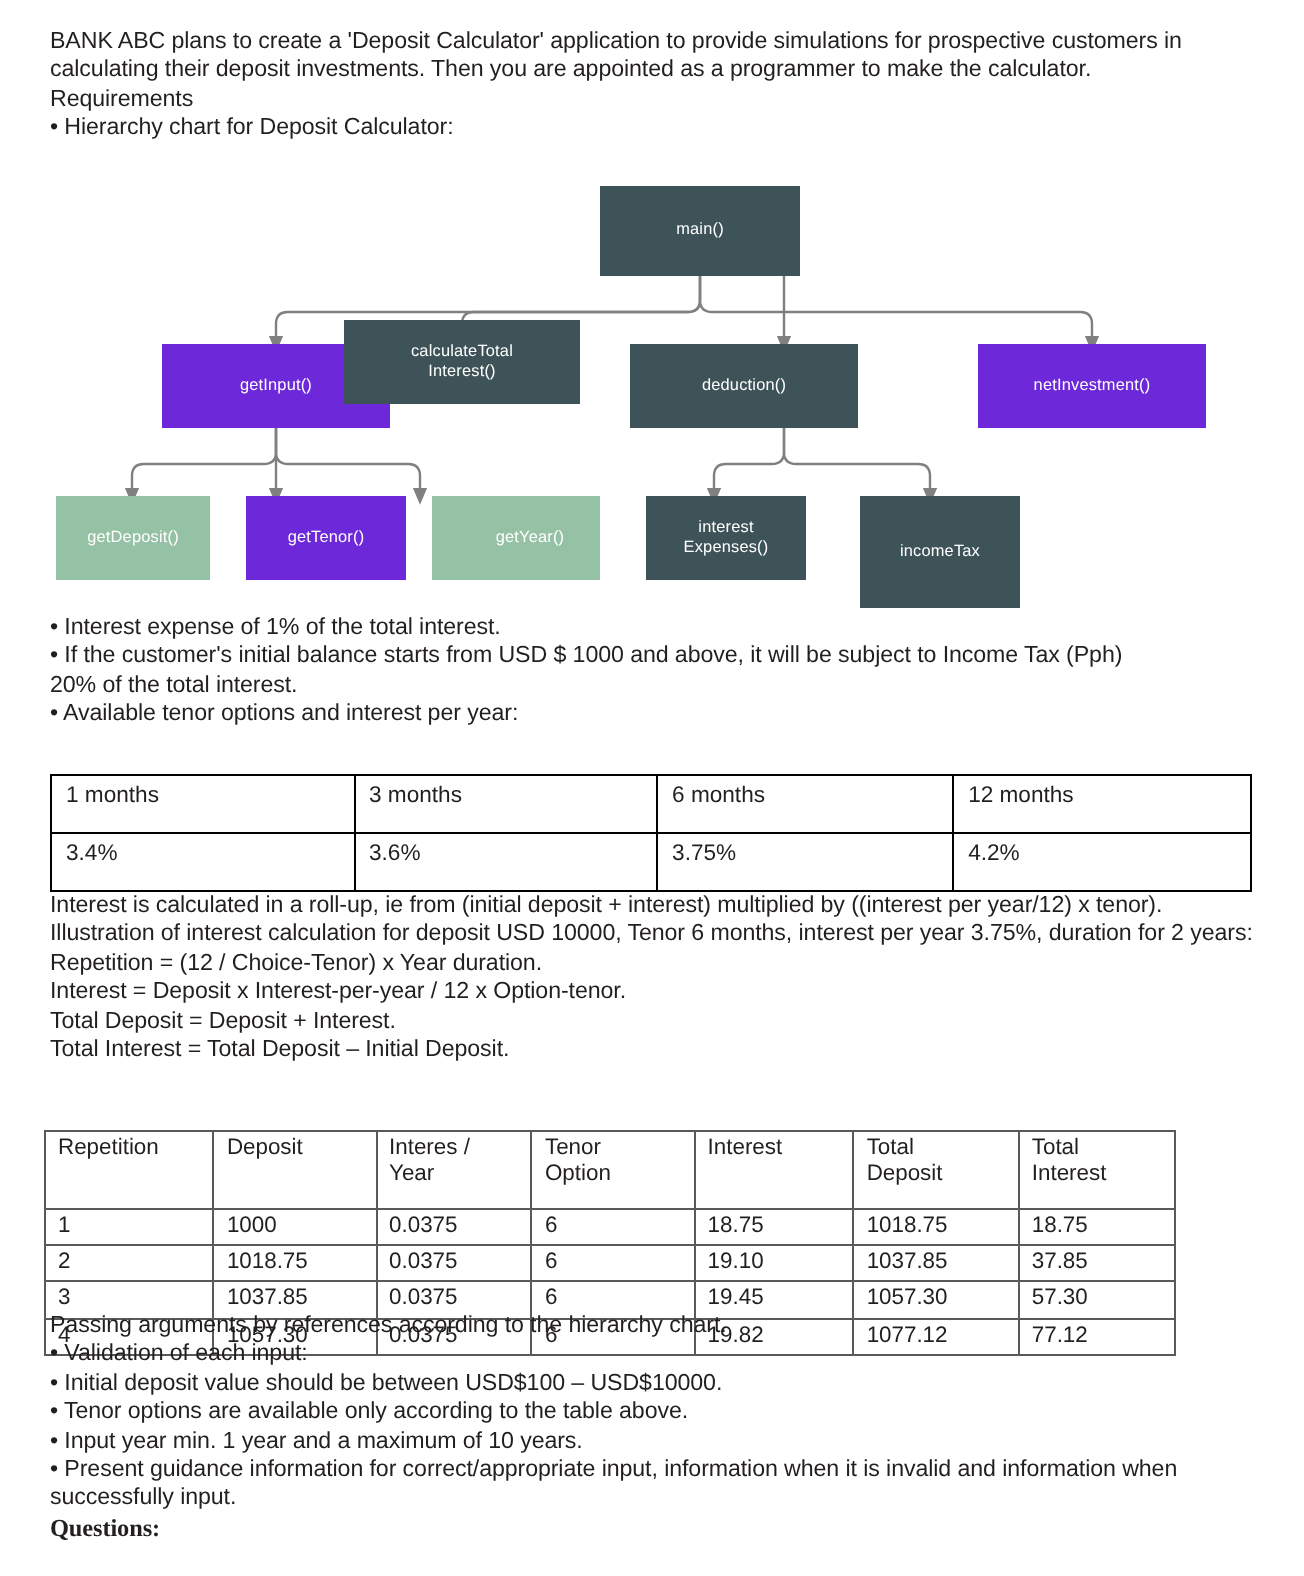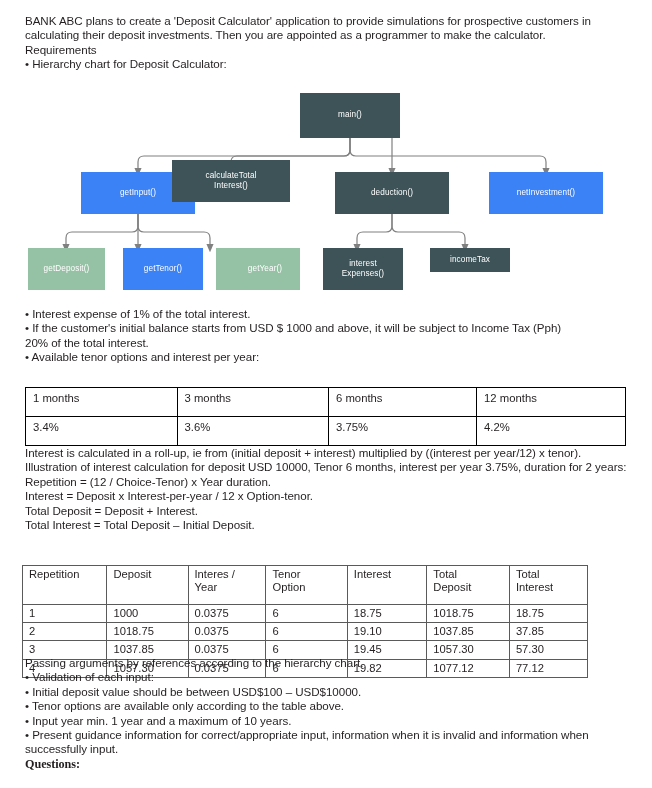--- a/index.html
+++ b/index.html
@@ -43,21 +43,21 @@
     align-items:center;
     justify-content:center;
     text-align:right;
     color:#ffffff;
     font-size:8.2px;
     line-height:10.5px;
     letter-spacing:0.1px;
     padding:2px;
   }
   .n-dark{background:#3e5358;}
-  .n-teal{background:#3b82f6;}
+  .n-teal{background:#6d28d9;}
   .n-sage{background:#95c1a4;}
   svg.links{position:absolute;left:0;top:0;width:652px;height:215px;overflow:visible;}
 
   
   table{border-collapse:collapse;position:absolute;}
   table td,table th{
     border:1px solid #000000;
     font-weight:normal;
     text-align:left;
     vertical-align:top;
@@ -132,21 +132,21 @@
 
     <div class="node n-teal" style="left:81px;top:84px;width:114px;height:42px;">
       <span>getInput()</span>
     </div>
 
     <div class="node n-dark" style="left:172px;top:72px;width:118px;height:42px;flex-direction:column;">
       <span>calculateTotal</span>
       <span>Interest()</span>
     </div>
 
-    <div class="node n-dark" style="left:335px;top:84px;width:114px;height:42px;">
+    <div class="node n-dark" style="left:315px;top:84px;width:114px;height:42px;">
       <span>deduction()</span>
     </div>
 
     <div class="node n-teal" style="left:489px;top:84px;width:114px;height:42px;">
       <span>netInvestment()</span>
     </div>
 
     <div class="node n-sage" style="left:28px;top:160px;width:77px;height:42px;">
       <span>getDeposit()</span>
     </div>
@@ -157,21 +157,21 @@
 
     <div class="node n-sage" style="left:216px;top:160px;width:84px;height:42px;padding-left:16px;">
       <span>getYear()</span>
     </div>
 
     <div class="node n-dark" style="left:323px;top:160px;width:80px;height:42px;flex-direction:column;">
       <span>interest</span>
       <span>Expenses()</span>
     </div>
 
-    <div class="node n-dark" style="left:430px;top:160px;width:80px;height:24px;">
+    <div class="node n-dark" style="left:430px;top:160px;width:80px;height:56px;">
       <span>incomeTax</span>
     </div>
   </div>
 
   <div class="prose" id="rules">
     <p>• Interest expense of 1% of the total interest.</p>
     <p>• If the customer's initial balance starts from USD $ 1000 and above, it will be subject to Income Tax (Pph)</p>
     <p>20% of the total interest.</p>
     <p>• Available tenor options and interest per year:</p>
   </div>

